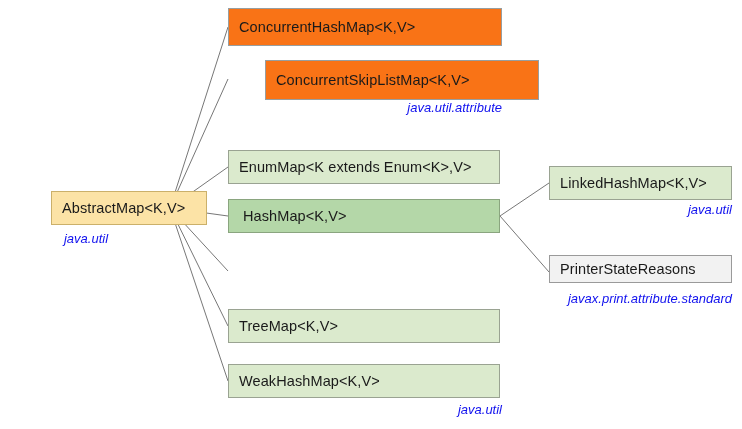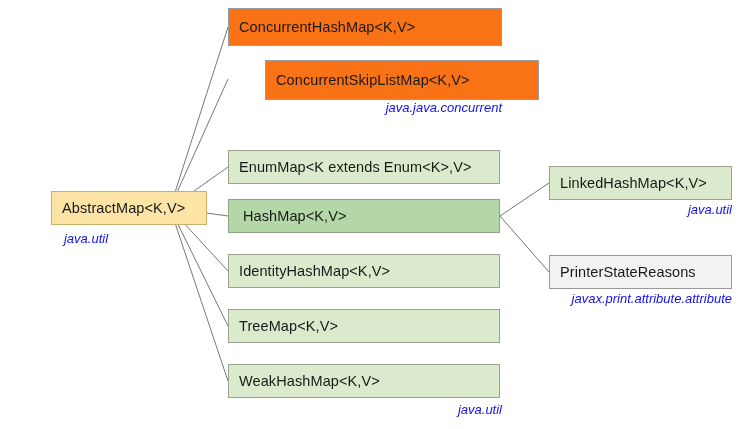--- a/index.html
+++ b/index.html
@@ -75,33 +75,30 @@
     </div>
     <div class="node fill-blue" style="left: 228px; top: 60px; width: 274px; height: 40px; margin-left: 37px;">
       <span>ConcurrentSkipListMap&lt;K,V&gt;</span>
     </div>
     <div class="node fill-green" style="left: 228px; top: 150px; width: 272px; height: 34px;">
       <span>EnumMap&lt;K extends Enum&lt;K&gt;,V&gt;</span>
     </div>
     <div class="node fill-green-strong" style="left: 228px; top: 199px; width: 272px; height: 34px; padding-left: 14px;">
       <span>HashMap&lt;K,V&gt;</span>
     </div>
-    <div class="node fill-green" style="left: 228px; top: 254px; width: 272px; height: 34px;">
-      <span>IdentityHashMap&lt;K,V&gt;</span>
-    </div>
     <div class="node fill-green" style="left: 228px; top: 309px; width: 272px; height: 34px;">
       <span>TreeMap&lt;K,V&gt;</span>
     </div>
     <div class="node fill-green" style="left: 549px; top: 166px; width: 183px; height: 34px;">
       <span>LinkedHashMap&lt;K,V&gt;</span>
     </div>
     <div class="node fill-green" style="left: 228px; top: 364px; width: 272px; height: 34px;">
       <span>WeakHashMap&lt;K,V&gt;</span>
     </div>
-    <div class="node fill-gray" style="left: 549px; top: 255px; width: 183px; height: 34px;">
+    <div class="node fill-gray" style="left: 549px; top: 255px; width: 183px; height: 28px;">
       <span>PrinterStateReasons</span>
     </div>
     <div class="pkg" style="left: 8px; top: 231px; width: 156px; text-align: center; color: rgb(17, 17, 238);">java.util</div>
-    <div class="pkg" style="left: 342px; top: 100px; width: 160px; text-align: right; color: rgb(17, 17, 238);">java.java.concurrent</div>
+    <div class="pkg" style="left: 342px; top: 100px; width: 160px; text-align: right; color: rgb(17, 17, 238);">java.util.attribute</div>
     <div class="pkg" style="left: 342px; top: 402px; width: 160px; text-align: right; color: rgb(17, 17, 238);">java.util</div>
     <div class="pkg" style="left: 572px; top: 202px; width: 160px; text-align: right; color: rgb(17, 17, 238);">java.util</div>
-    <div class="pkg" style="left: 532px; top: 291px; width: 200px; text-align: right; color: rgb(17, 17, 238);">javax.print.attribute.attribute</div>
+    <div class="pkg" style="left: 532px; top: 291px; width: 200px; text-align: right; color: rgb(17, 17, 238);">javax.print.attribute.standard</div>
   </div>
 
 </body></html>

